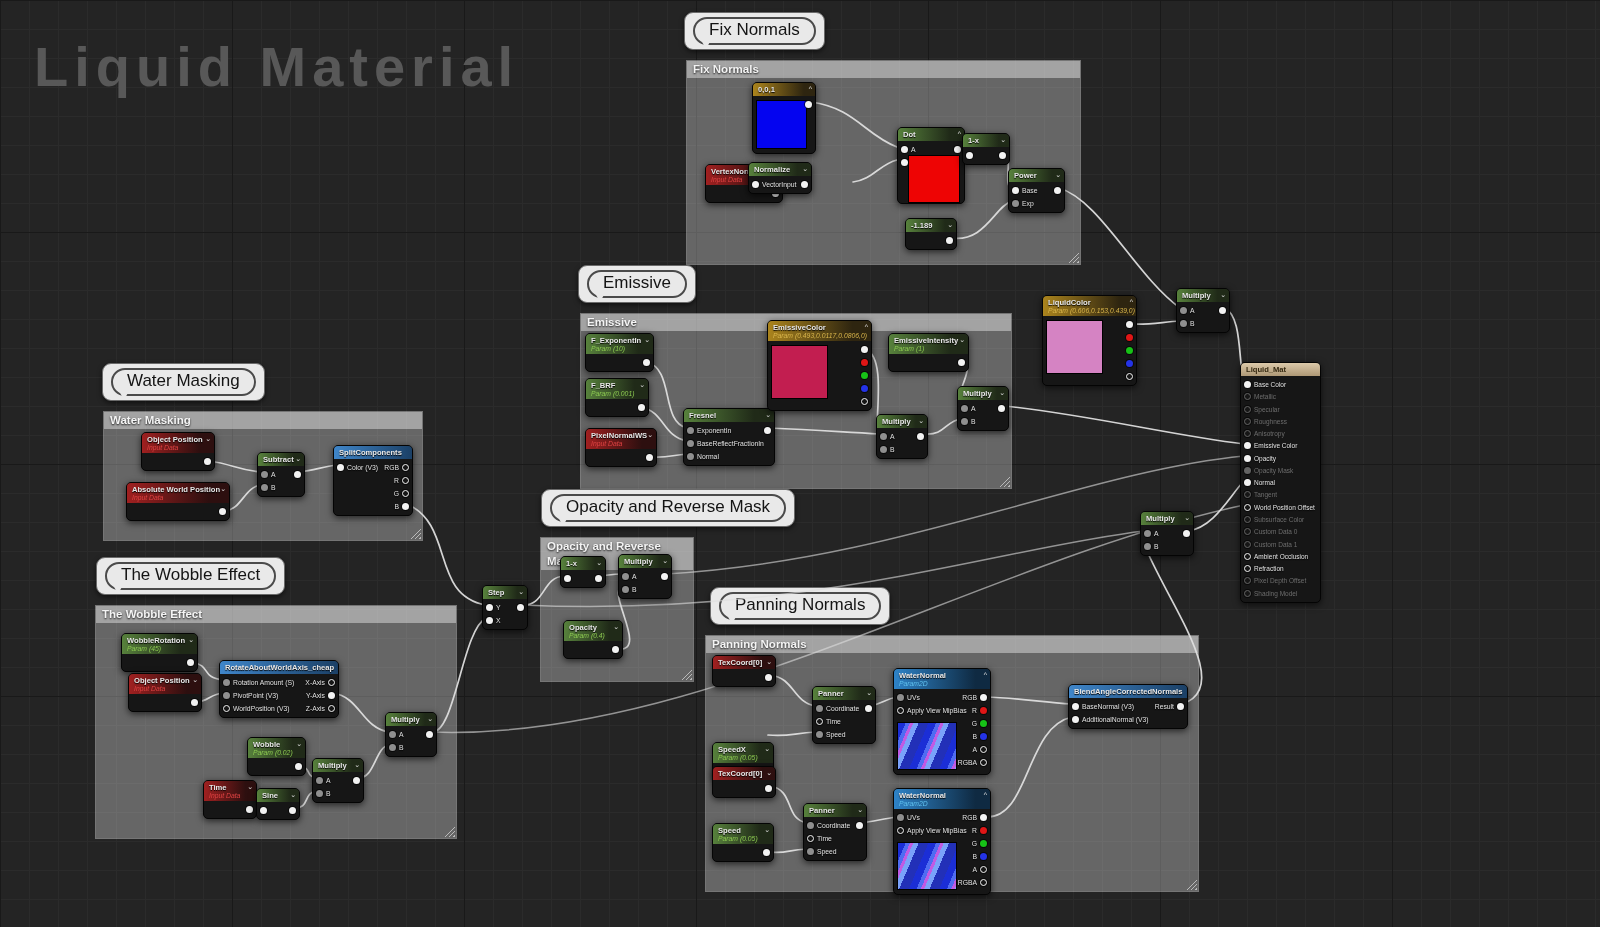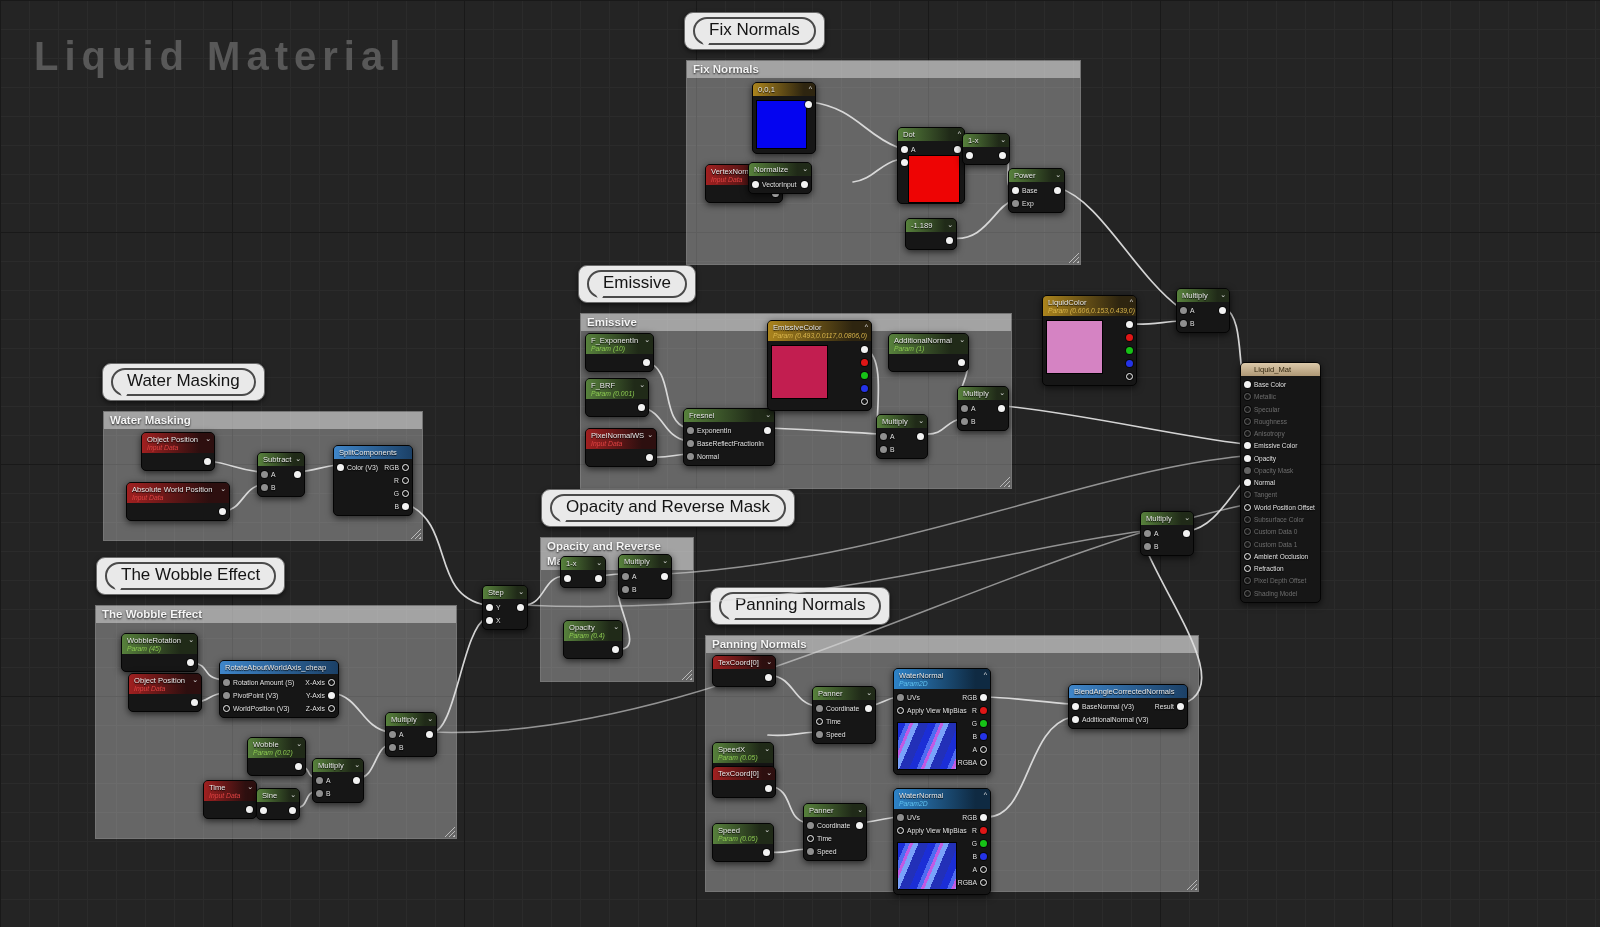--- a/index.html
+++ b/index.html
@@ -7,54 +7,54 @@
     font-family:"Liberation Sans",sans-serif;
     background-color:#242424;
     background-image:
       linear-gradient(#191919 1px,transparent 1px),
       linear-gradient(90deg,#191919 1px,transparent 1px),
       linear-gradient(#2b2b2b 1px,transparent 1px),
       linear-gradient(90deg,#2b2b2b 1px,transparent 1px);
     background-size:232px 232px,232px 232px,29px 29px,29px 29px;}
   
   .wm{position:absolute;color:#585858;font-weight:800;white-space:nowrap;pointer-events:none;}
-  .wm-title{left:34px;top:34px;font-size:40px;letter-spacing:6px;}
+  .wm-title{left:34px;top:34px;font-size:56px;letter-spacing:6px;}
   .wm-stamp{right:8px;bottom:26px;font-size:62px;letter-spacing:2px;color:#545454;}
   
   .group{position:absolute;background:rgba(255,255,255,.30);border:1px solid rgba(255,255,255,.10);}
   .ghead{background:rgba(255,255,255,.40);color:#f4f4f4;font-weight:bold;font-size:11.5px;
     line-height:15px;padding:1px 6px;text-shadow:0 1px 2px rgba(0,0,0,.85);}
   .ghandle{position:absolute;right:1px;bottom:1px;width:11px;height:11px;
     background:repeating-linear-gradient(135deg,transparent 0 2px,rgba(255,255,255,.55) 2px 3px);
     clip-path:polygon(100% 0,100% 100%,0 100%);}
   
   .bubble{position:absolute;background:#e9e9e9;border:1px solid #6a6a6a;border-radius:9px;
     padding:4px 8px;box-shadow:0 2px 5px rgba(0,0,0,.55);}
   .bubble .pill{display:block;border:2px solid #4a4a4a;border-radius:16px;padding:1px 14px 3px;
     font-size:17px;color:#141414;white-space:nowrap;background:transparent;}
   .bubble::after{content:"";position:absolute;left:16px;bottom:-9px;border:9px solid transparent;
     border-top-color:#e9e9e9;border-left-width:5px;border-right-width:5px;}
   
   .node{position:absolute;background:#161616;border:1px solid #040404;border-radius:5px;
     box-shadow:0 2px 7px rgba(0,0,0,.65);color:#e8e8e8;z-index:3;}
   .nhead{position:relative;border-radius:4px 4px 0 0;padding:2px 12px 2px 5px;min-height:9px;}
-  .ntitle{font-weight:normal;font-size:7.6px;text-shadow:0 1px 1px #000;white-space:nowrap;}
+  .ntitle{font-weight:bold;font-size:7.6px;text-shadow:0 1px 1px #000;white-space:nowrap;}
   .nsub{font-style:italic;font-size:6.8px;margin-top:0;white-space:nowrap;}
   .chev{position:absolute;right:3px;top:1px;font-size:7px;color:#e0e0e0;line-height:9px;}
   .k-green .nhead{background:linear-gradient(90deg,#57813c,#202a18 78%);}
   .k-green .nsub{color:#8cc951;}
   .k-red .nhead{background:linear-gradient(90deg,#a02020,#2d0f0f 80%);}
   .k-red .nsub{color:#e04343;}
   .k-gold .nhead{background:linear-gradient(90deg,#ab841d,#2e2510 82%);}
   .k-gold .nsub{color:#d9b54b;}
   .k-blue .nhead{background:linear-gradient(90deg,#2e83c8,#0f2a42 85%);}
   .k-blue .nsub{color:#5fc0ee;}
   .k-bluesolid .nhead{background:linear-gradient(90deg,#3f86ca,#1b4066);}
   .k-tan .nhead{background:linear-gradient(180deg,#dcc9a9,#ae9876);}
-  .k-tan .ntitle{color:#33270f;text-shadow:none;margin-left:8px;}
+  .k-tan .ntitle{color:#33270f;text-shadow:none;}
   .nbody{position:relative;display:flex;justify-content:space-between;gap:4px;padding:4px 3px;}
   .col{display:flex;flex-direction:column;gap:4px;min-width:0;}
   .col-r{align-items:flex-end;margin-left:auto;}
   .prow{display:flex;align-items:center;gap:3px;height:9px;}
   .pin{width:7px;height:7px;border-radius:50%;flex:0 0 auto;box-sizing:border-box;
     box-shadow:0 0 0 1px rgba(0,0,0,.6);}
   .c-w{background:#f2f2f2;} .c-k{background:#8f8f8f;}
   .c-r{background:#e01616;} .c-g{background:#17c217;} .c-b{background:#2433e6;}
   .hollow{background:transparent !important;border:1.7px solid #f2f2f2;}
   .dimpin{background:#636363;} .hollow.dimpin{border-color:#636363;}
@@ -387,21 +387,21 @@
             <span class="pin c-b"></span>
           </div>
           <div class="prow">
             <span class="pin c-w hollow"></span>
           </div>
         </div>
       </div>
     </div>
   <div class="node k-green" style="left:888px;top:333px;width:79px">
       <div class="nhead">
-        <div class="ntitle">AdditionalNormal</div>
+        <div class="ntitle">EmissiveIntensity</div>
         <div class="nsub">Param (1)</div>
         <span class="chev">⌄</span>
       </div>
       <div class="nbody">
         <div class="col col-r">
           <div class="prow">
             <span class="pin c-w"></span>
           </div>
         </div>
       </div>

